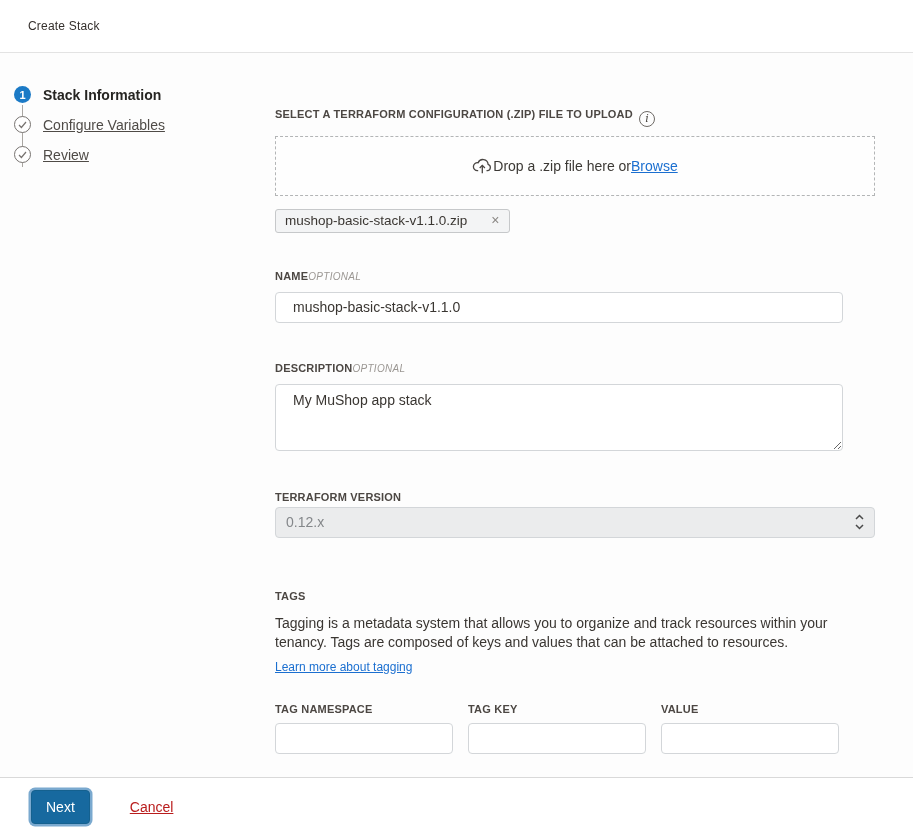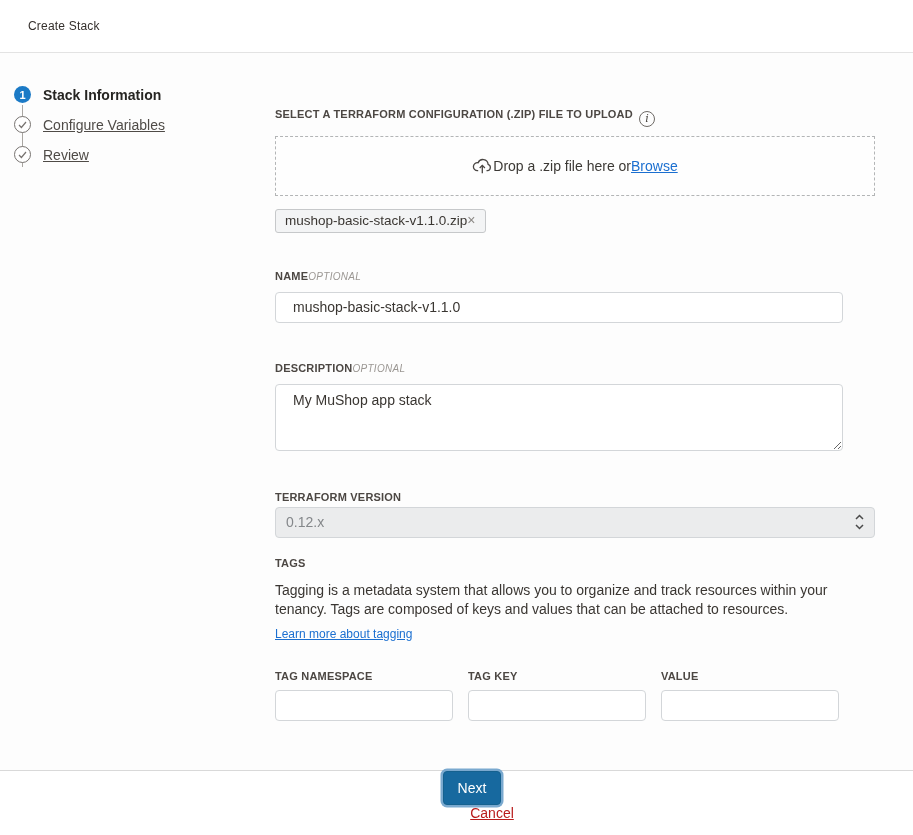--- a/index.html
+++ b/index.html
@@ -33,21 +33,21 @@
 
   .dropzone { margin-top:9px; height:60px; border:1px dashed #b3b5b6; background:#fefefe;
     display:flex; align-items:center; justify-content:center; font-size:14px; color:#3c3935; }
   .dropzone a { color:#1b6fd0; text-decoration:underline; cursor:pointer; }
 
   .info-icon { display:inline-flex; width:16px; height:16px; border:1px solid #6e6a66;
     border-radius:50%; align-items:center; justify-content:center; margin-left:6px;
     vertical-align:-4px; font-family:"DejaVu Serif", serif; font-style:italic; font-size:11px;
     color:#4c4743; cursor:pointer; }
 
-  .chip { display:inline-flex; align-items:center; gap:0; margin-top:13px;
+  .chip { display:inline-flex; align-items:center; gap:24px; margin-top:13px;
     background:#f3f4f5; border:1px solid #c6c8ca; border-radius:3px;
     padding:3px 9px 4px 9px; font-size:13.5px; color:#3a3632; }
   .chip .x { color:#8a8784; font-size:14px; cursor:pointer; line-height:1; }
 
   .text-input { width:568px; height:31px; margin-top:8px; border:1px solid #d3d6d9;
     border-radius:4px; padding:0 17px; font-size:14px; color:#3a3632;
     font-family:"Liberation Sans", sans-serif; background:#fff; display:block; }
   textarea.text-input { height:67px; padding-top:7px; resize:both; }
 
   .selectbox { position:relative; width:600px; height:31px; margin-top:2px;
@@ -57,34 +57,34 @@
   .caret { position:absolute; right:9px; top:4px; }
 
   .redact { background:#c9c9c9; border-radius:3px; filter:blur(2px); }
   .redact-in { width:58px; height:11px; }
   .redact-below { width:152px; height:9px; margin-top:6px; margin-left:2px; opacity:.85; }
 
   .mt-name { margin-top:33px; }
   .mt-desc { margin-top:35px; }
   .mt-comp { margin-top:30px; }
   .mt-tf   { margin-top:36px; }
-  .mt-tags { margin-top:15px; }
+  .mt-tags { margin-top:48px; }
 
   .tags-desc { margin-top:10px; font-size:14px; line-height:19.5px; color:#3a3632; max-width:575px; }
   .tags-link { display:inline-block; margin-top:7px; font-size:12px; color:#1b6fd0;
     text-decoration:underline; cursor:pointer; }
 
   .tag-row { display:flex; gap:15px; margin-top:24px; }
   .tag-col { width:178px; }
   .tag-col input { width:178px; height:31px; margin-top:6px; border:1px solid #d3d6d9;
     border-radius:4px; padding:0 8px; font-size:14px; background:#fff; }
 
   
-  .footer { position:absolute; left:0; bottom:0; width:913px; height:65px; background:#fff;
-    border-top:1px solid #d9d9d9; display:flex; align-items:center; padding-left:31px; z-index:5;flex-direction:column; }
+  .footer { position:absolute; left:0; bottom:0; width:913px; height:58px; background:#fff;
+    border-top:1px solid #d9d9d9; display:flex; align-items:center; padding-left:31px; z-index:5; }
   .btn-next { background:#17699f; border:1px solid #15618f; box-shadow:0 0 0 2.5px #7aa9cf;
     border-radius:4px; color:#fff; font-size:14px; padding:8px 14px; cursor:pointer;
     font-family:"Liberation Sans", sans-serif; }
   .link-cancel { margin-left:40px; font-size:14px; color:#b91c1c; text-decoration:underline; cursor:pointer; }
 </style>
 </head>
 <body>
 
 <div class="header">
   <h1>Create Stack</h1>

